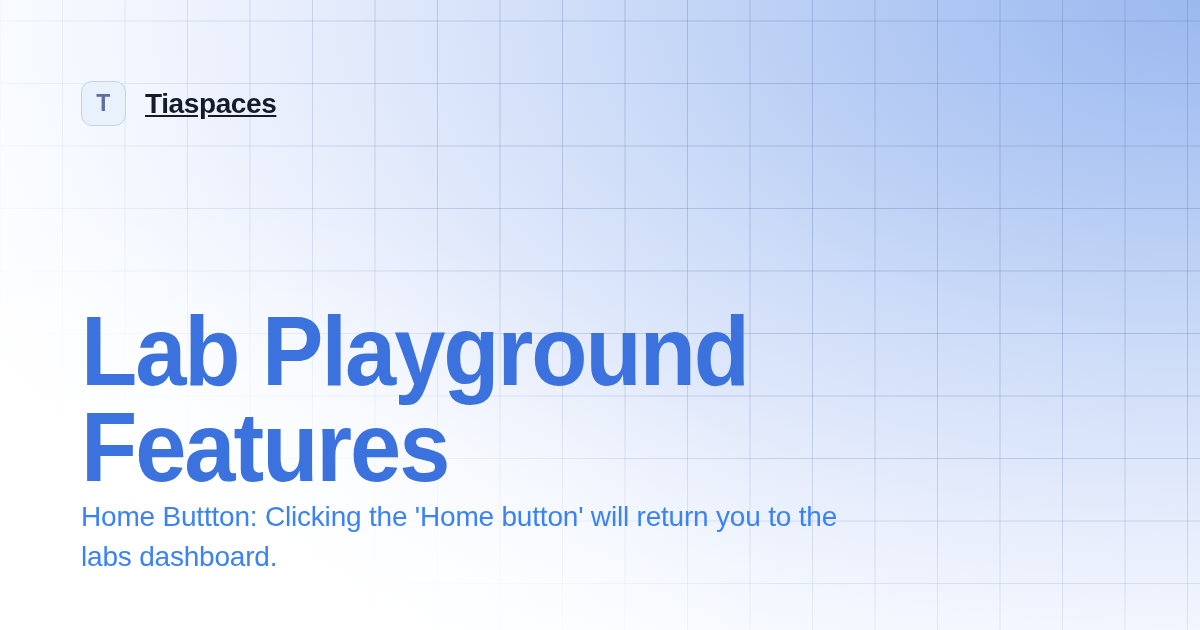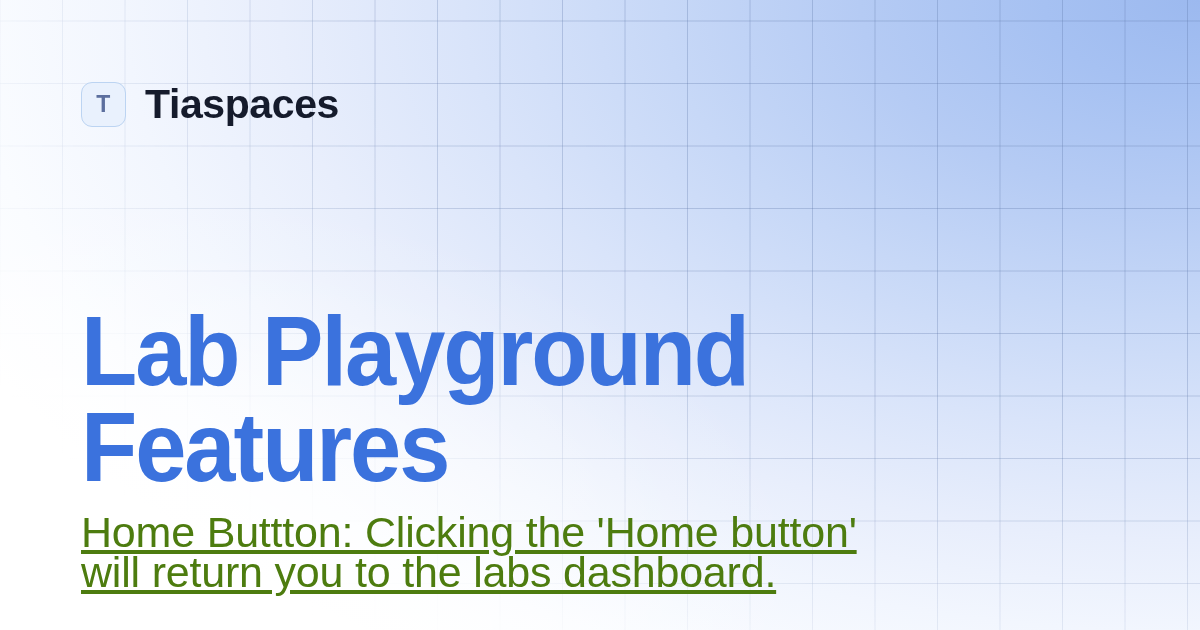--- a/index.html
+++ b/index.html
@@ -125,25 +125,26 @@
     font-family: "Liberation Sans", sans-serif;
     font-size: 23px;
     font-weight: bold;
     line-height: 1;
     color: #5c6f9e;
     letter-spacing: 0.5px;
   }
 
   .brand-name {
     font-family: "Liberation Sans", sans-serif;
-    font-size: 41px;
+    font-size: 28px;
     font-weight: bold;
     color: #151b2c;
     letter-spacing: -0.4px;
     white-space: nowrap;
+    text-decoration: underline;
   }
 
   .headline {
     position: absolute;
     left: 81px;
     top: 237px;
     width: 760px;
     font-family: "Liberation Sans", sans-serif;
     font-size: 99px;
     font-weight: bold;
@@ -153,26 +154,25 @@
     transform: scaleX(0.93);
     transform-origin: left top;
   }
 
   .subtitle {
     position: absolute;
     left: 81px;
     top: 469px;
     width: 800px;
     font-family: "Liberation Sans", sans-serif;
-    font-size: 43px;
+    font-size: 28px;
     font-weight: normal;
     line-height: 40px;
     letter-spacing: -0.2px;
-    color: #4d7c0f;
-    text-decoration: underline;
+    color: #3b82f6;
   }
 </style>
 </head>
 <body>
 
 <div class="card">
 
   <div class="bg-base"></div>
   <div class="bg-wash"></div>
   <div class="bg-grid"></div>

